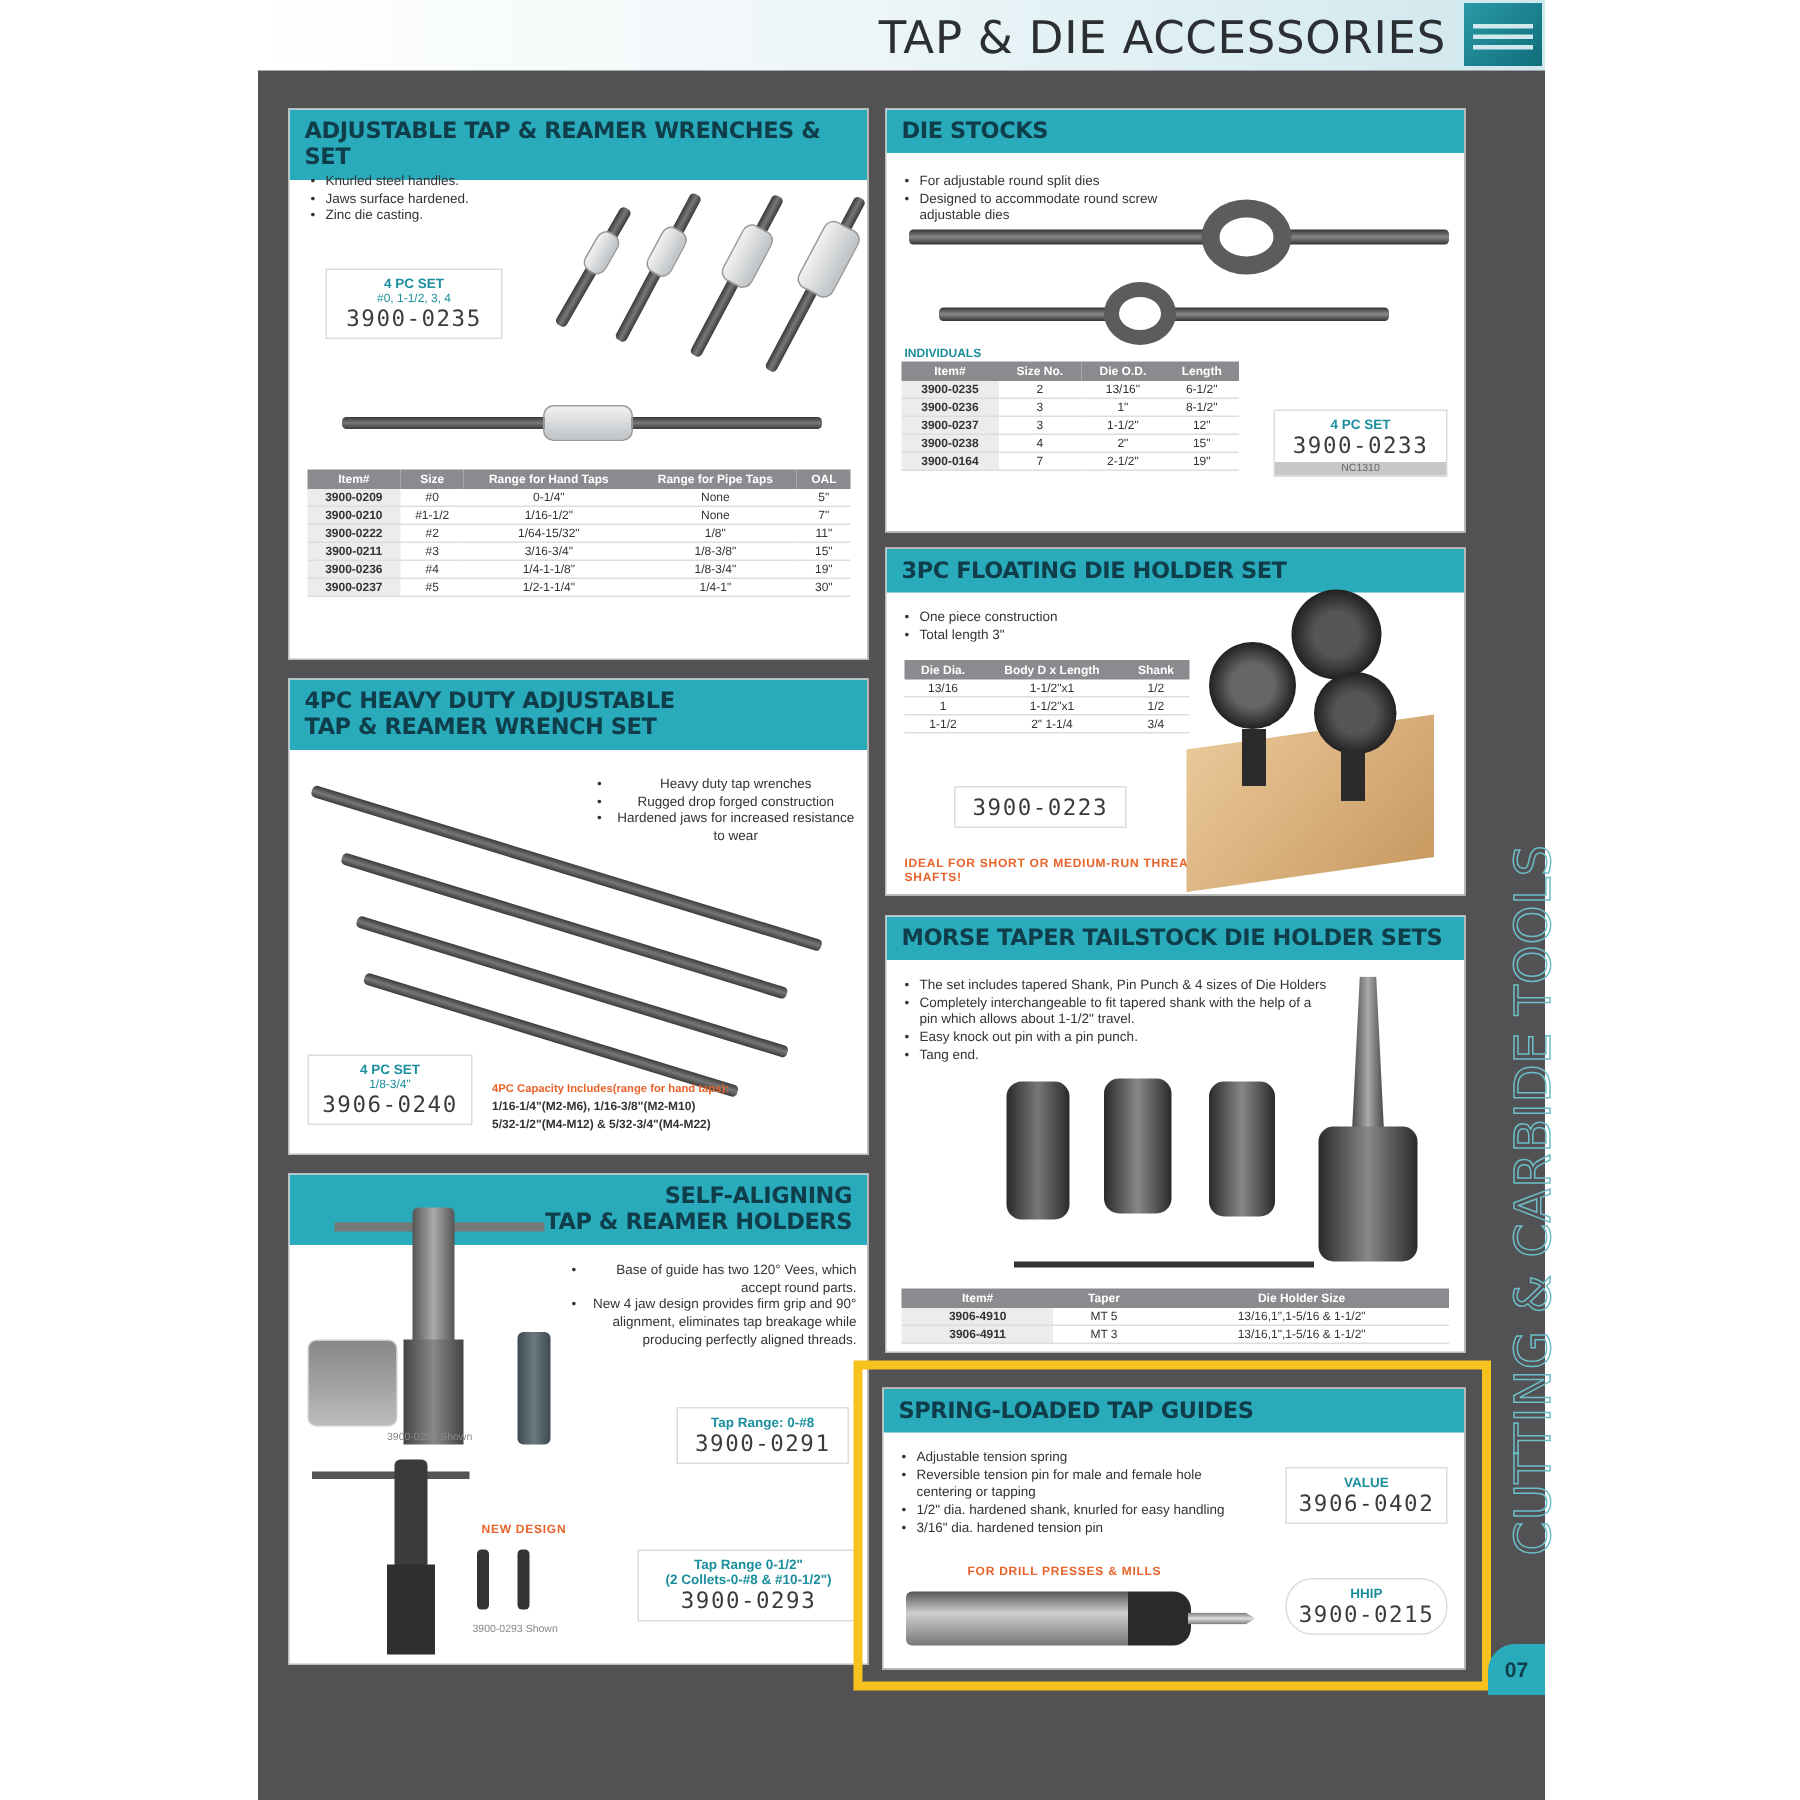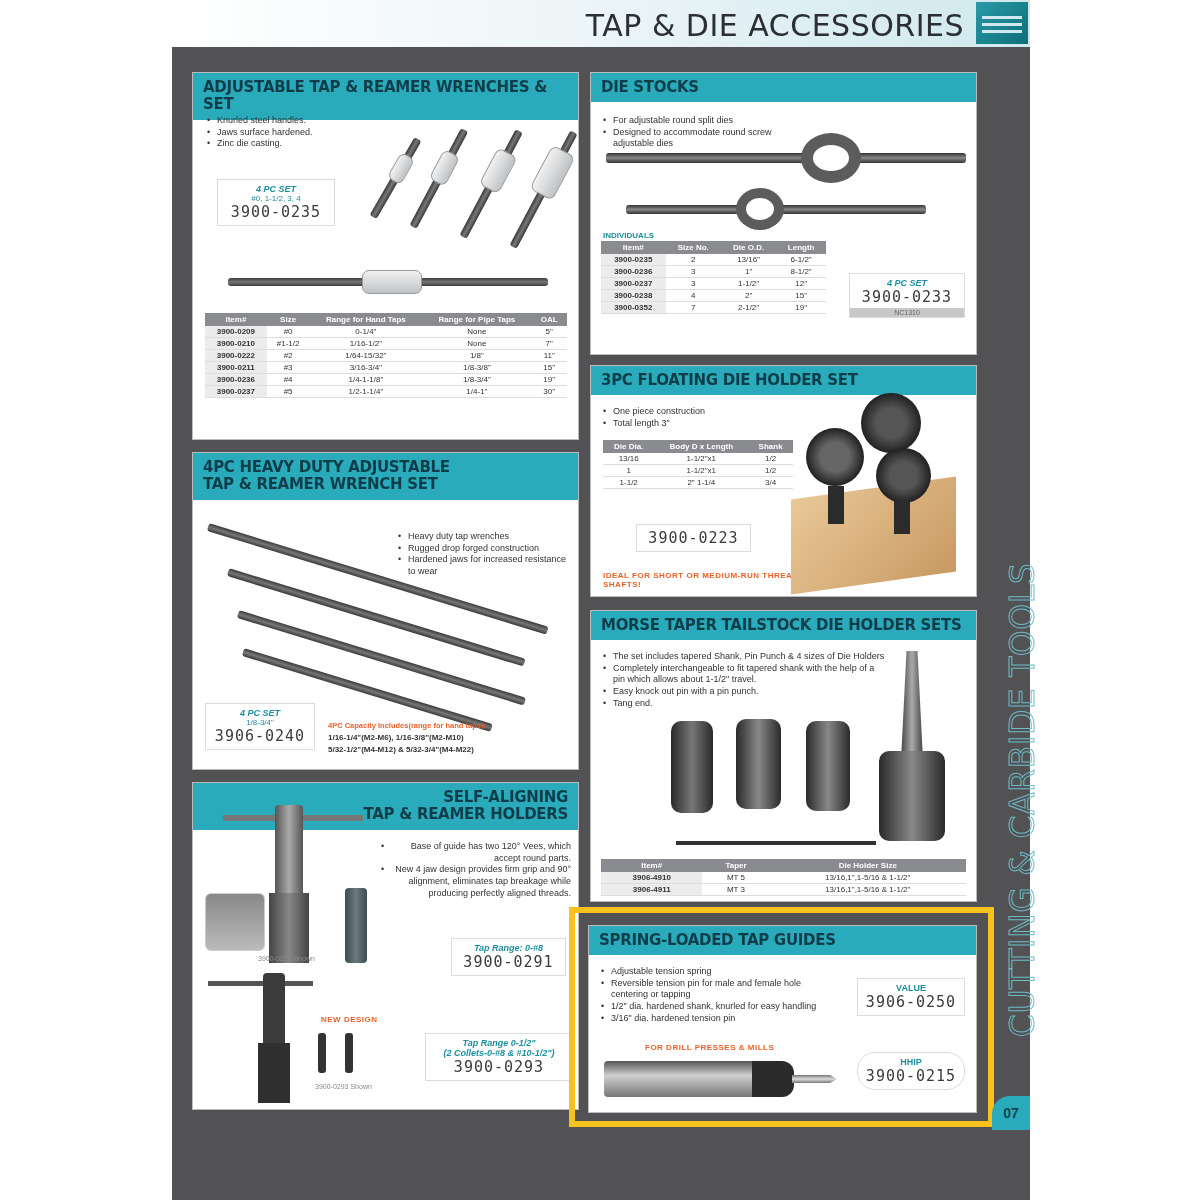--- a/index.html
+++ b/index.html
@@ -10,21 +10,21 @@
   .header-logo { position: absolute; right: 2px; top: 2px; width: 52px; height: 42px; background: linear-gradient(135deg,#2a9aa6,#0f6e7a); }
   .header-logo span { position:absolute; left:6px; right:6px; height:3px; background:#cfe9ee; }
   .page-body { position: absolute; left: 172px; top: 47px; width: 858px; height: 1153px; background: #525154; }
   .panel { position: absolute; background: #ffffff; border: 1px solid #bbb; overflow: hidden; }
   .panel-head { background: #2aabbc; color: #103d4a; font-weight: bold; font-family: "DejaVu Sans", sans-serif; font-size: 15px; padding: 6px 10px; letter-spacing: -0.3px; line-height: 1.15; text-transform: uppercase; }
   .panel-head.right { text-align: right; }
   ul.bullets { list-style: none; font-size: 9px; color: #333; line-height: 1.3; }
   ul.bullets li { padding-left: 10px; position: relative; }
   ul.bullets li::before { content: "•"; position: absolute; left: 0; }
   .code-box { position: absolute; border: 1px solid #dcdcdc; background: #fff; text-align: center; padding: 4px 6px; }
-  .code-label { color: #1c8f9e; font-size: 9px; font-weight: bold; font-style: italic; display: block; }
+  .code-label { color: #1c8f9e; font-size: 9px; font-weight: bold; display: block; }
   .code-sub { color: #1c8f9e; font-size: 8px; display: block; }
   .code-num { font-family: "DejaVu Sans Mono", monospace; font-size: 15px; color: #3b3b3b; letter-spacing: 1px; display: block; }
   .code-band { display:block; background:#c8c8c8; color:#666; font-size:7px; margin: 2px -6px -4px; padding: 1px 0; }
   table.spec { border-collapse: collapse; font-size: 8px; color: #333; position: absolute; }
   table.spec th { background: #8a8b8e; color: #fff; font-weight: bold; padding: 2px 6px; text-align: center; vertical-align: bottom; }
   table.spec td { padding: 1px 6px; text-align: center; border-bottom: 1px solid #ddd; }
   table.spec td:first-child { background: #ececec; font-weight: bold; }
   .orange { color: #e8632a; font-weight: bold; font-size: 8px; position: absolute; letter-spacing: 0.5px; }
   .tool-img { position: absolute; }
   .bar-tool { position: absolute; height: 8px; background: linear-gradient(#3a3a3a,#777,#3a3a3a); border-radius: 3px; transform-origin: left center; }
@@ -175,21 +175,21 @@
           <td>1-1/2"</td>
           <td>12"</td>
         </tr>
       <tr>
           <td>3900-0238</td>
           <td>4</td>
           <td>2"</td>
           <td>15"</td>
         </tr>
       <tr>
-          <td>3900-0352</td>
+          <td>3900-0164</td>
           <td>7</td>
           <td>2-1/2"</td>
           <td>19"</td>
         </tr>
     </tbody>
   </table>
   <div class="code-box" style="left:258px;top:200px;width:116px;">
     <span class="code-label">4 PC SET</span>
     <span class="code-num">3900-0233</span>
     <span class="code-band">NC1310</span>
@@ -237,21 +237,21 @@
     <div style="position:absolute;left:75px;top:5px;width:60px;height:60px;border-radius:50%;background:radial-gradient(circle,#555 35%,#222 70%);"></div>
     <div style="position:absolute;left:20px;top:40px;width:58px;height:58px;border-radius:50%;background:radial-gradient(circle,#666 35%,#222 70%);"></div>
     <div style="position:absolute;left:90px;top:60px;width:55px;height:55px;border-radius:50%;background:radial-gradient(circle,#555 35%,#222 70%);"></div>
     <div style="position:absolute;left:42px;top:98px;width:16px;height:38px;background:#2b2b2b;"></div>
     <div style="position:absolute;left:108px;top:112px;width:16px;height:34px;background:#2b2b2b;"></div>
   </div>
 </div>
 
 <div class="panel" style="left:192px;top:452px;width:387px;height:318px;">
   <div class="panel-head" style="padding-right:120px;">4PC HEAVY DUTY ADJUSTABLE TAP &amp; REAMER WRENCH SET</div>
-  <ul class="bullets" style="position:absolute;left:205px;top:78px;width:175px;">
+  <ul class="bullets" style="position:absolute;left:205px;top:64px;width:175px;text-align:center;">
     <li>Heavy duty tap wrenches</li>
     <li>Rugged drop forged construction</li>
     <li>Hardened jaws for increased resistance to wear</li>
   </ul>
   <div class="tool-img" style="left:15px;top:65px;width:360px;height:200px;">
     <div class="bar-tool" style="left:0;top:5px;width:355px;transform:rotate(17deg);"></div>
     <div class="bar-tool" style="left:20px;top:50px;width:310px;transform:rotate(17deg);"></div>
     <div class="bar-tool" style="left:30px;top:92px;width:300px;transform:rotate(17deg);"></div>
     <div class="bar-tool" style="left:35px;top:130px;width:260px;transform:rotate(17deg);"></div>
   </div>
@@ -350,21 +350,21 @@
     <li>3/16" dia. hardened tension pin</li>
   </ul>
   <div class="orange" style="left:40px;top:117px;padding-left:16px;">FOR DRILL PRESSES &amp; MILLS</div>
   <div class="tool-img" style="left:15px;top:135px;width:250px;height:36px;">
     <div style="position:absolute;left:0;top:0;width:148px;height:36px;background:linear-gradient(#555,#cfcfcf 40%,#777);border-radius:4px 0 0 4px;"></div>
     <div style="position:absolute;left:148px;top:0;width:42px;height:36px;background:#2a2a2a;border-radius:0 12px 12px 0;"></div>
     <div style="position:absolute;left:188px;top:14px;width:45px;height:8px;background:linear-gradient(#777,#ddd,#777);clip-path:polygon(0 0,85% 0,100% 50%,85% 100%,0 100%);"></div>
   </div>
   <div class="code-box" style="left:268px;top:52px;width:108px;">
     <span class="code-label" style="font-style:normal">VALUE</span>
-    <span class="code-num">3906-0250</span>
+    <span class="code-num">3906-0402</span>
   </div>
   <div class="code-box" style="left:268px;top:126px;width:108px;border-radius:18px;">
     <span class="code-label" style="font-style:normal">HHIP</span>
     <span class="code-num">3900-0215</span>
   </div>
 </div>
 
 <div class="highlight"></div>
 
 <div class="side-text">

